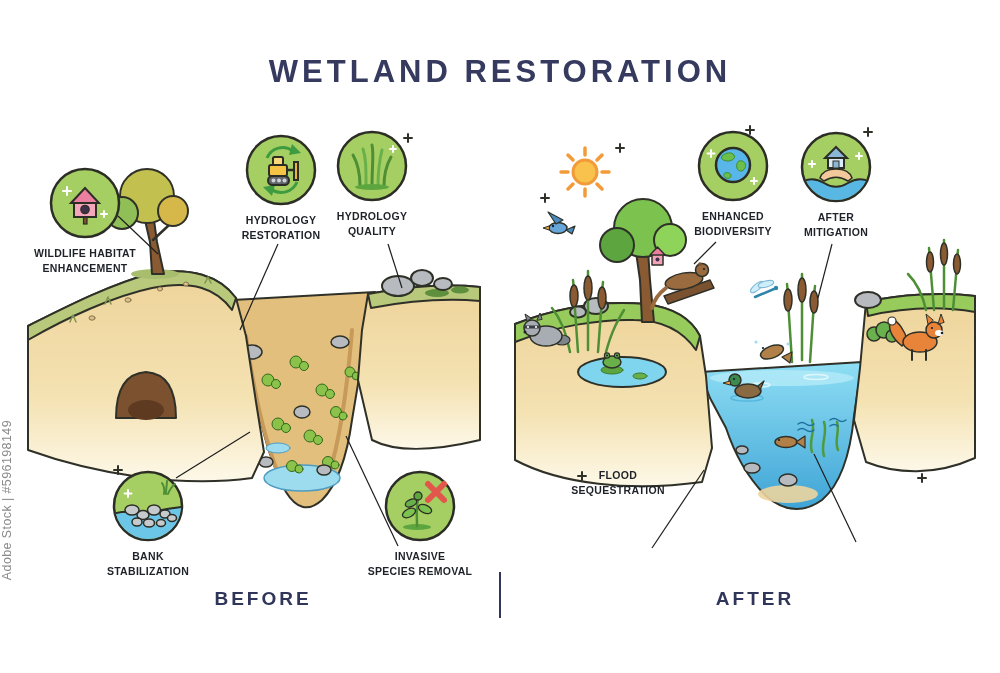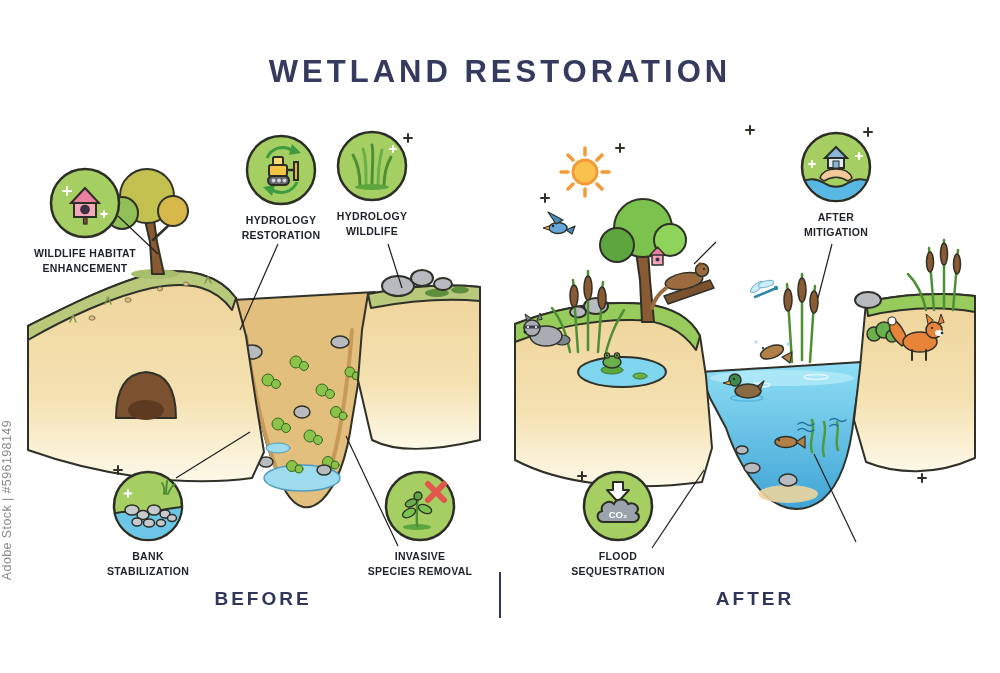--- a/index.html
+++ b/index.html
@@ -413,21 +413,21 @@
           <path d="M38,58 C38,38 40,26 38,17" stroke="#4e8f35"></path>
           <path d="M44,58 C44,40 46,30 48,22" stroke="#6ab04a"></path>
           <path d="M50,58 C50,44 53,36 57,29" stroke="#4e8f35"></path>
         </g>
         <ellipse cx="38" cy="59" rx="17" ry="3" fill="#5da53f"></ellipse>
         <path d="M59,18 v6 M56,21 h6" stroke="#fff" stroke-width="2" fill="none" stroke-linecap="round"></path>
       </svg>
     </div>
     <div class="callout-label">
       <div>HYDROLOGY</div>
-      <div>WILDLIFE</div>
+      <div>QUALITY</div>
     </div>
   </div>
 
   <div class="callout" style="left:73px;top:468px">
     <div class="icon-circle">
       <svg viewBox="0 0 76 76">
         <defs>
             <clipPath id="clipBank">
               <circle cx="38" cy="38" r="33"></circle>
             </clipPath>
@@ -473,20 +473,37 @@
         <circle cx="36" cy="28" r="4" fill="#5da53f" stroke="#2c2e26" stroke-width="1.3"></circle>
         <path d="M46,16 L62,32 M62,16 L46,32" stroke="#e2574c" stroke-width="6" stroke-linecap="round"></path>
       </svg>
     </div>
     <div class="callout-label">
       <div>INVASIVE</div>
       <div>SPECIES REMOVAL</div>
     </div>
   </div>
 
+  <div class="callout" style="left:658px;top:128px">
+    <div class="icon-circle">
+      <svg viewBox="0 0 76 76">
+        <circle cx="38" cy="38" r="34" fill="#a6cf63" stroke="#2c2e26" stroke-width="2.5"></circle>
+        <path d="M16,22 v7 M12.5,25.5 h7" stroke="#fff" stroke-width="2" fill="none" stroke-linecap="round"></path>
+        <path d="M59,50 v6 M56,53 h6" stroke="#fff" stroke-width="2" fill="none" stroke-linecap="round"></path>
+        <circle cx="38" cy="37" r="17" fill="#58b7e8" stroke="#2c2e26" stroke-width="2.5"></circle>
+        <path d="M27,28 c4,-4 10,-4 12,-1 c2,3 -2,6 -6,6 c-4,0 -8,-2 -6,-5 Z" fill="#6cbf4a" stroke="#3e8f2f" stroke-width="1"></path>
+        <path d="M44,33 c5,-1 8,3 6,7 c-2,4 -7,4 -8,0 c-1,-3 0,-6 2,-7 Z" fill="#6cbf4a" stroke="#3e8f2f" stroke-width="1"></path>
+        <path d="M30,45 c3,-1 6,0 6,3 c0,2 -3,3 -5,2 c-2,-1 -3,-4 -1,-5 Z" fill="#6cbf4a" stroke="#3e8f2f" stroke-width="1"></path>
+      </svg>
+    </div>
+    <div class="callout-label">
+      <div>ENHANCED</div>
+      <div>BIODIVERSITY</div>
+    </div>
+  </div>
 
   <div class="callout" style="left:761px;top:129px">
     <div class="icon-circle">
       <svg viewBox="0 0 76 76">
         <defs>
             <clipPath id="clipFlood">
               <circle cx="38" cy="38" r="33"></circle>
             </clipPath>
           </defs>
         <circle cx="38" cy="38" r="34" fill="#a6cf63" stroke="#2c2e26" stroke-width="2.5"></circle>
@@ -501,28 +518,20 @@
         <path d="M61,24 v6 M58,27 h6" stroke="#fff" stroke-width="2" fill="none" stroke-linecap="round"></path>
       </svg>
     </div>
     <div class="callout-label">
       <div>AFTER</div>
       <div>MITIGATION</div>
     </div>
   </div>
 
   <div class="callout" style="left:543px;top:468px">
-    <div class="icon-circle">
-      <svg viewBox="0 0 76 76">
-        <circle cx="38" cy="38" r="34" fill="#a6cf63" stroke="#2c2e26" stroke-width="2.5"></circle>
-        <path d="M33,14 h10 v8 h6 L38,34 L27,22 h6 Z" fill="#ffffff" stroke="#2c2e26" stroke-width="2" stroke-linejoin="round"></path>
-        <path d="M24,54 C17,54 15,45 22,43 C20,36 29,31 34,36 C36,30 46,30 48,36 C55,33 61,40 56,45 C61,47 59,54 53,54 Z" fill="#9aa3ab" stroke="#2c2e26" stroke-width="2"></path>
-        <text x="38" y="50" text-anchor="middle" font-size="9.5" font-weight="bold" fill="#ffffff">CO₂</text>
-      </svg>
-    </div>
     <div class="callout-label">
       <div>FLOOD</div>
       <div>SEQUESTRATION</div>
     </div>
   </div>
 
 
   <div class="section-heading heading-before">BEFORE</div>
   <div class="section-heading heading-after">AFTER</div>
 

